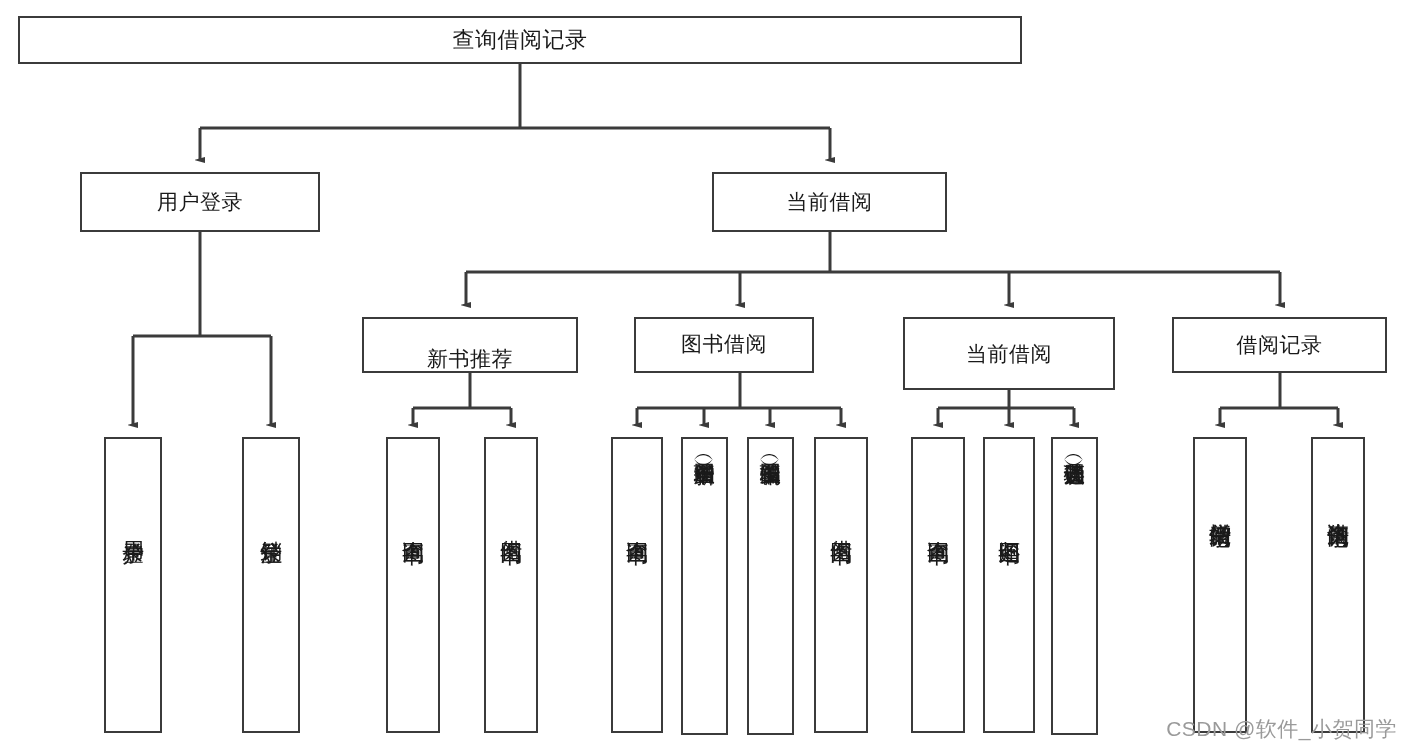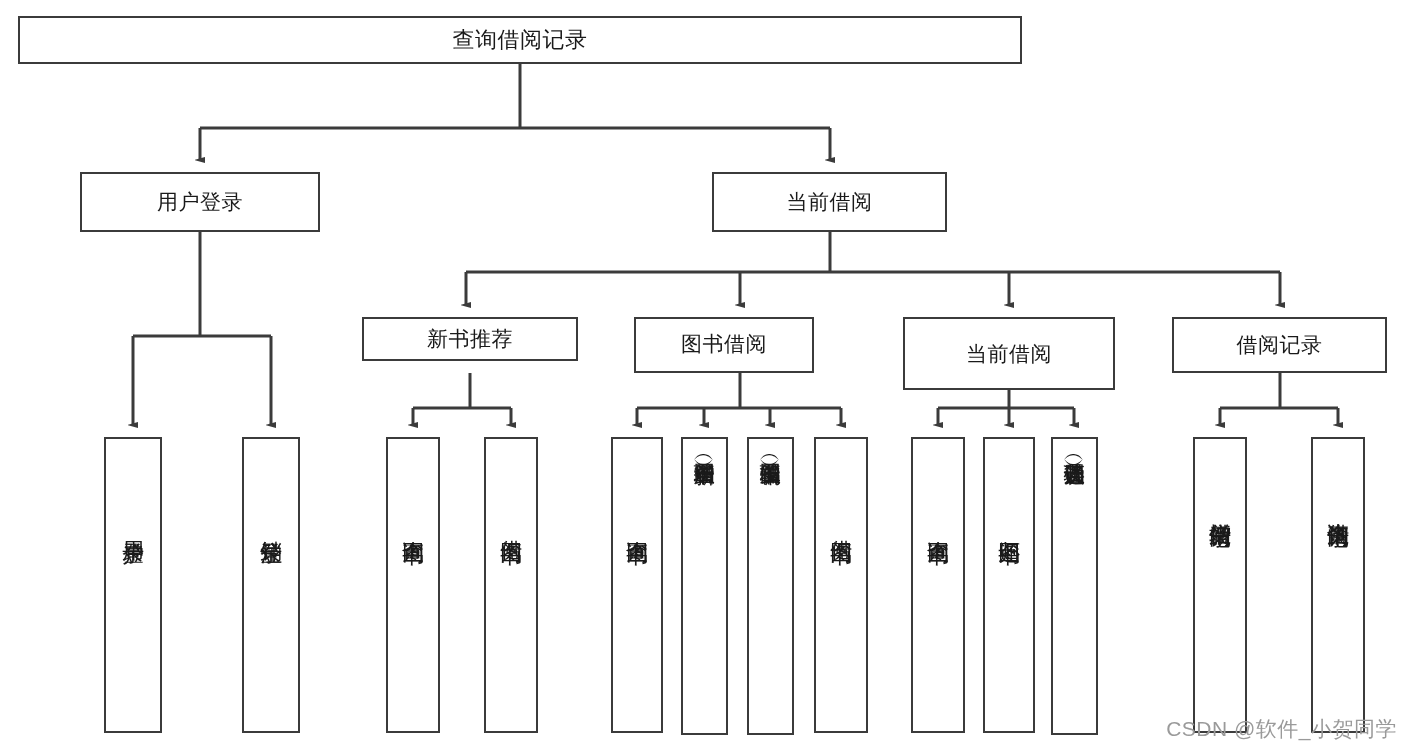--- a/index.html
+++ b/index.html
@@ -145,21 +145,21 @@
     <span class="label">查询借阅记录</span>
   </div>
 
   <div class="node horizontal" style="left:80px; top:172px; width:240px; height:60px;">
     <span class="label">用户登录</span>
   </div>
   <div class="node horizontal" style="left:712px; top:172px; width:235px; height:60px;">
     <span class="label">当前借阅</span>
   </div>
 
-  <div class="node horizontal" style="left:362px; top:317px; width:216px; height:44px;">
+  <div class="node horizontal" style="left:362px; top:317px; width:216px; height:56px;align-items:flex-end;">
     <span class="label">新书推荐</span>
   </div>
   <div class="node horizontal" style="left:634px; top:317px; width:180px; height:56px;font-family:Liberation Serif, serif;">
     <span class="label">图书借阅</span>
   </div>
   <div class="node horizontal" style="left:903px; top:317px; width:212px; height:73px;">
     <span class="label">当前借阅</span>
   </div>
   <div class="node horizontal" style="left:1172px; top:317px; width:215px; height:56px;">
     <span class="label">借阅记录</span>

